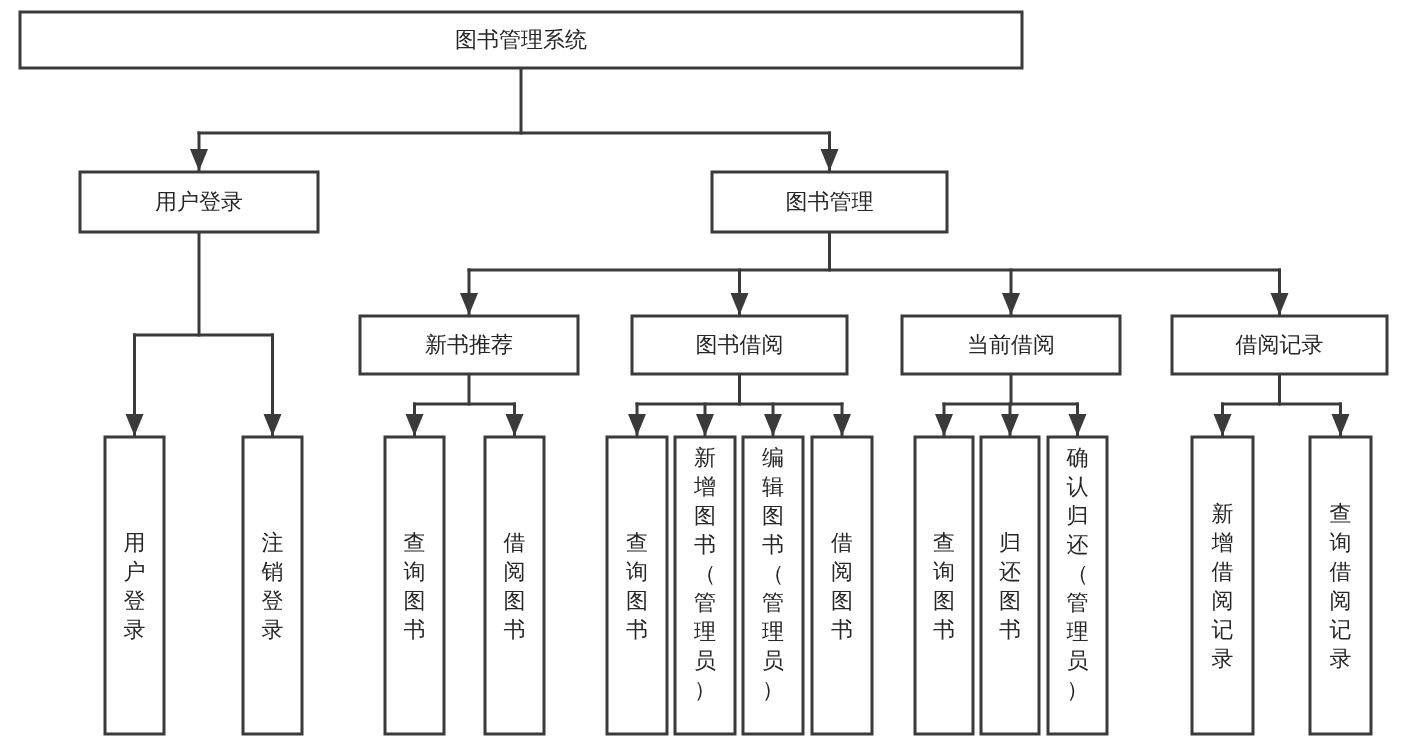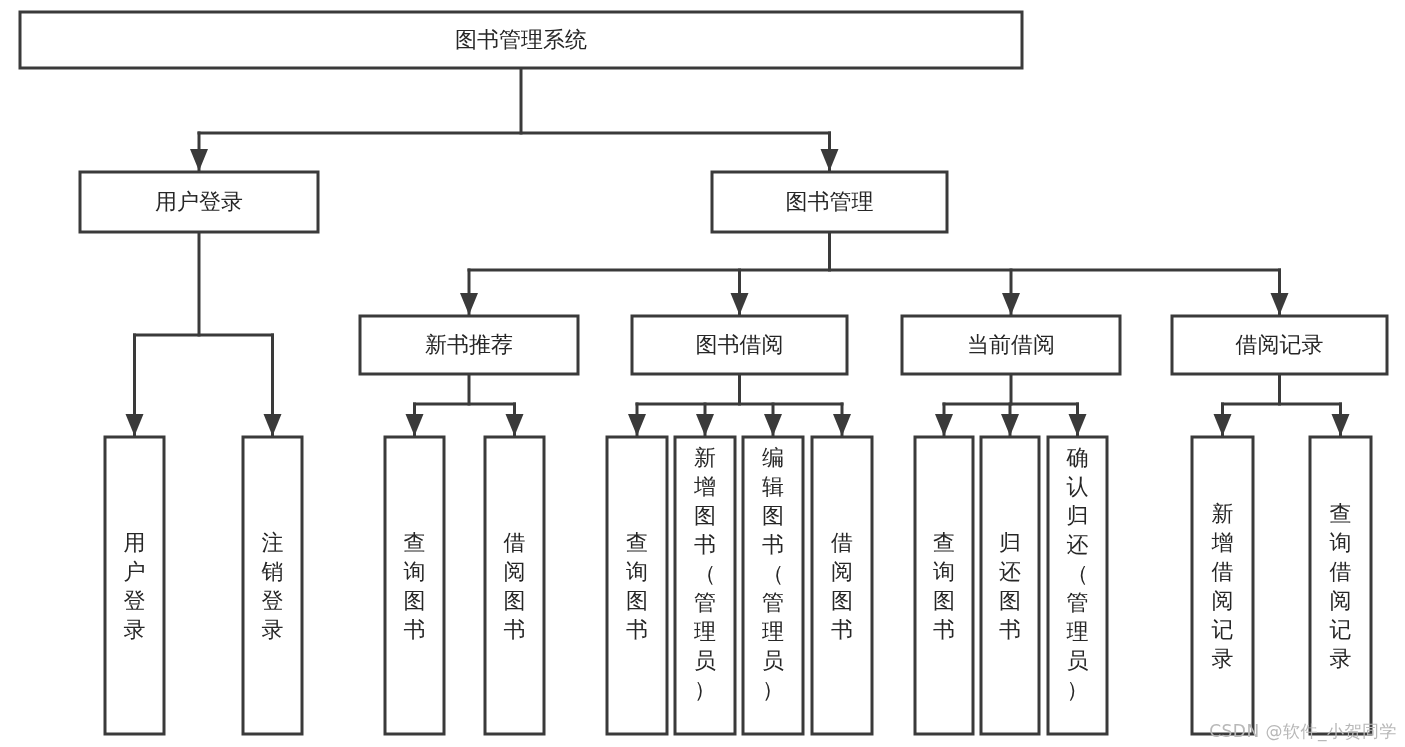--- a/index.html
+++ b/index.html
@@ -261,15 +261,14 @@
           <text x="1340.5" y="520.5" class="node-label-v">查</text>
           <text x="1340.5" y="549.5" class="node-label-v">询</text>
           <text x="1340.5" y="578.5" class="node-label-v">借</text>
           <text x="1340.5" y="607.5" class="node-label-v">阅</text>
           <text x="1340.5" y="636.5" class="node-label-v">记</text>
           <text x="1340.5" y="665.5" class="node-label-v">录</text>
         </g>
       </g>
   </svg>
 
-  <div class="watermark">CSDN @软件_小贺同学</div>
 
 </div>
 
 </body></html>

